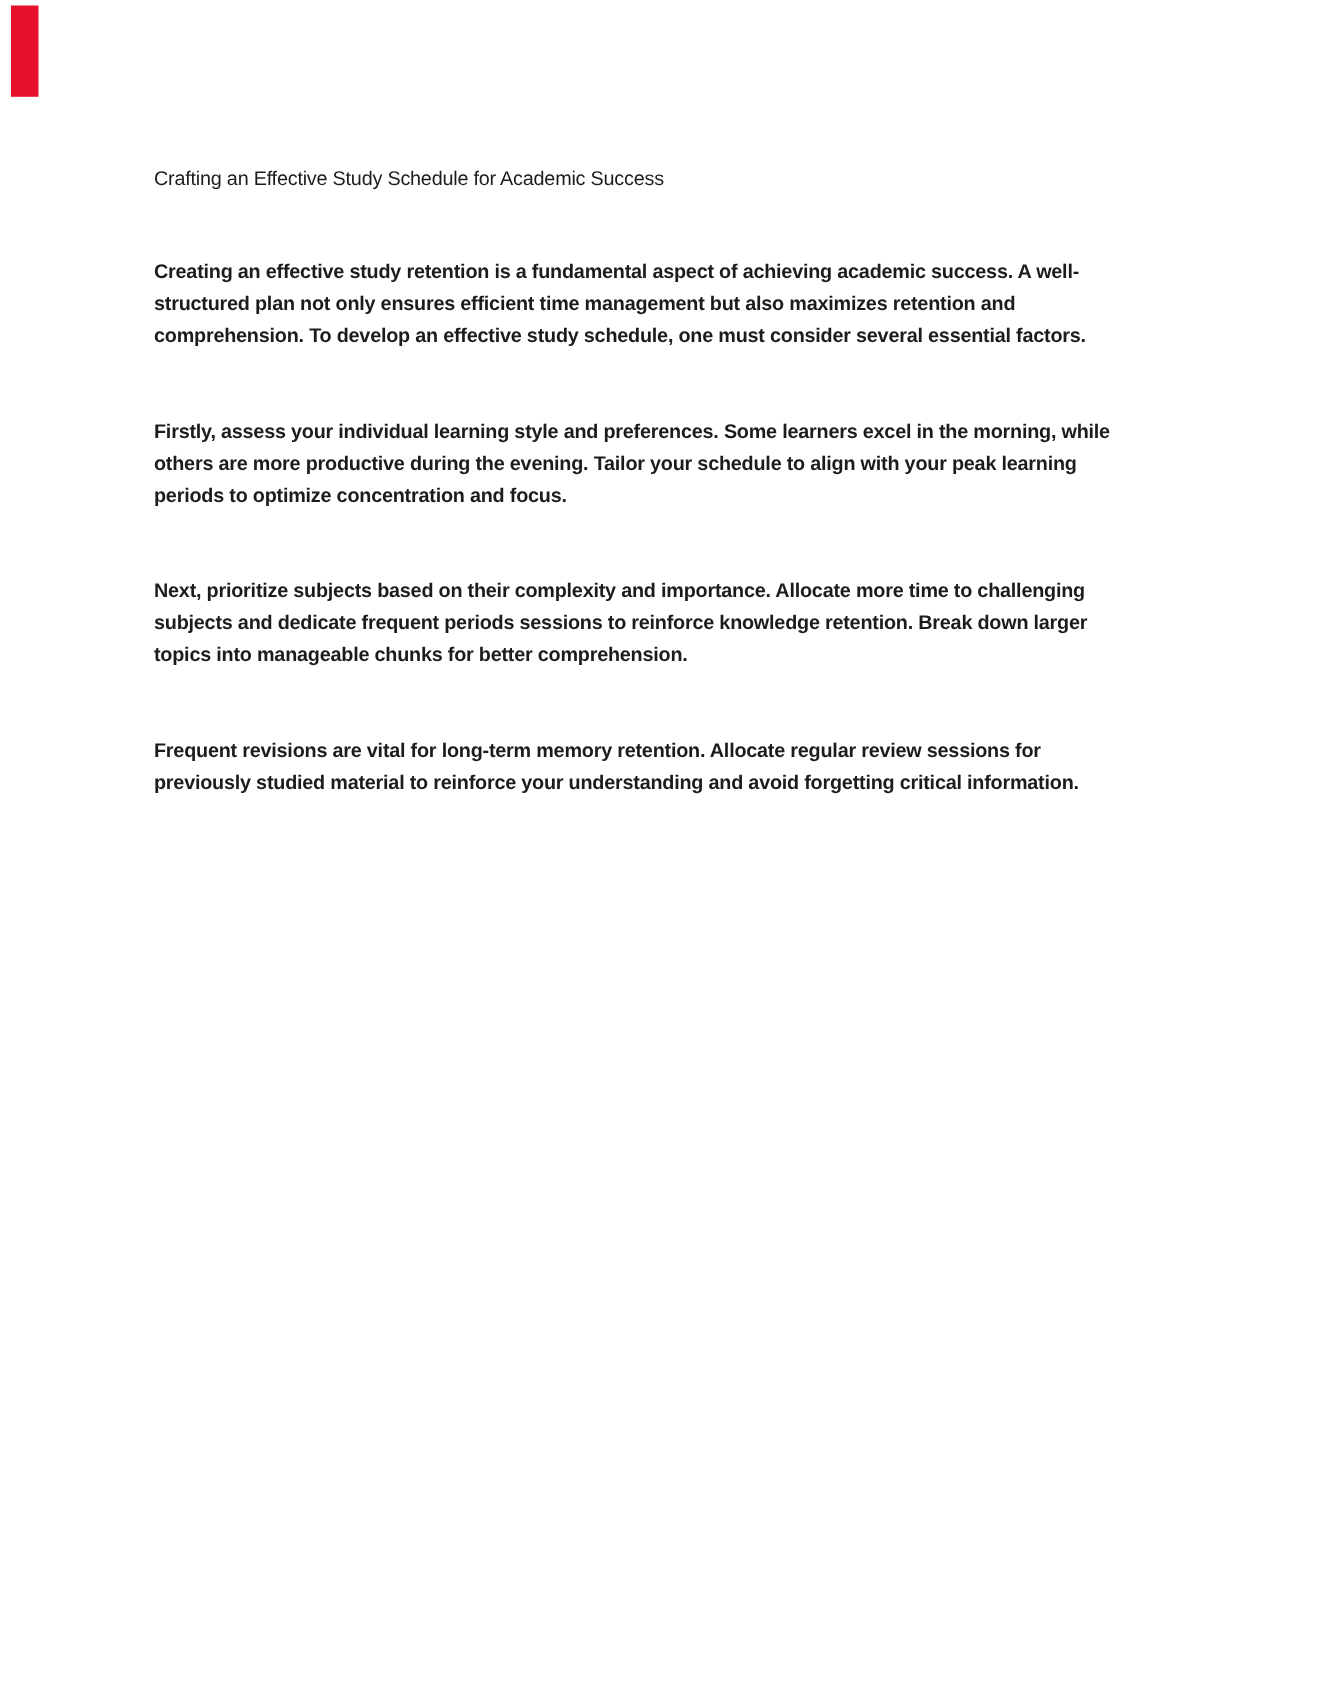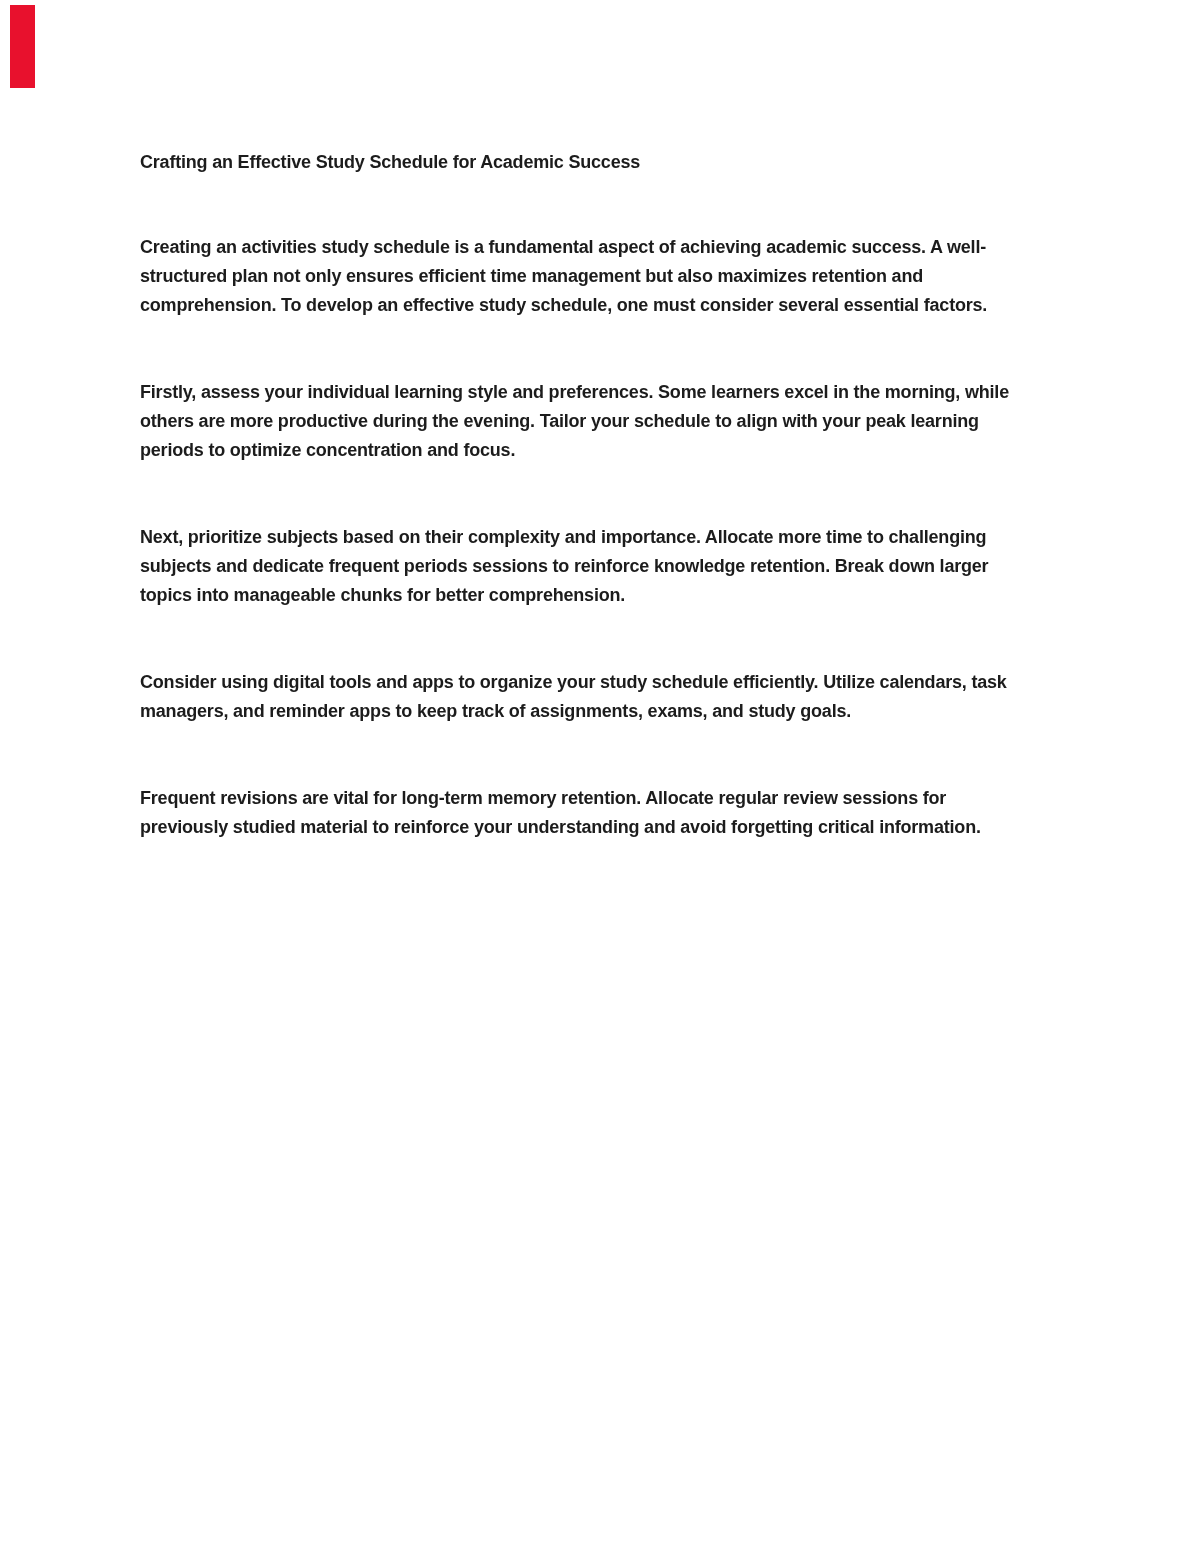--- a/index.html
+++ b/index.html
@@ -24,21 +24,21 @@
     background: #e8112d; 
   }
   .content {
     position: absolute;
     left: 140px;
     top: 148px;
     width: 940px;
   }
   .doc-title {
     font-size: 18px;
-    font-weight: 700;
+    font-weight: 400;
     letter-spacing: -0.2px;
     color: #1c1c1c;
     line-height: 29px;
     white-space: pre;
     margin-bottom: 56px;
   }
   .para {
     font-size: 18px;
     font-weight: 600;
     letter-spacing: -0.2px;
@@ -50,35 +50,33 @@
 </style>
 </head>
 <body>
 
 <div class="page">
   <div class="red-marker" data-bind-style="background:annotation.marker_color" style="background: rgb(232, 17, 45);"></div>
 
   <div class="content">
     <div class="doc-title" data-bind="document.title">Crafting an Effective Study Schedule for Academic Success</div>
 
-    <div class="para" data-bind="document.paragraphs.0.lines">Creating an activities study schedule is a fundamental aspect of achieving academic success. A well-
+    <div class="para" data-bind="document.paragraphs.0.lines">Creating an effective study retention is a fundamental aspect of achieving academic success. A well-
 structured plan not only ensures efficient time management but also maximizes retention and
 comprehension. To develop an effective study schedule, one must consider several essential factors.</div>
 
     <div class="para" data-bind="document.paragraphs.1.lines">Firstly, assess your individual learning style and preferences. Some learners excel in the morning, while
 others are more productive during the evening. Tailor your schedule to align with your peak learning
 periods to optimize concentration and focus.</div>
 
     <div class="para" data-bind="document.paragraphs.2.lines">Next, prioritize subjects based on their complexity and importance. Allocate more time to challenging
 subjects and dedicate frequent periods sessions to reinforce knowledge retention. Break down larger
 topics into manageable chunks for better comprehension.</div>
 
 
 
 
 
-    <div class="para" data-bind="document.paragraphs.7.lines">Consider using digital tools and apps to organize your study schedule efficiently. Utilize calendars, task
-managers, and reminder apps to keep track of assignments, exams, and study goals.</div>
 
     <div class="para" data-bind="document.paragraphs.8.lines">Frequent revisions are vital for long-term memory retention. Allocate regular review sessions for
 previously studied material to reinforce your understanding and avoid forgetting critical information.</div>
   </div>
 </div>
 
 </body></html>

